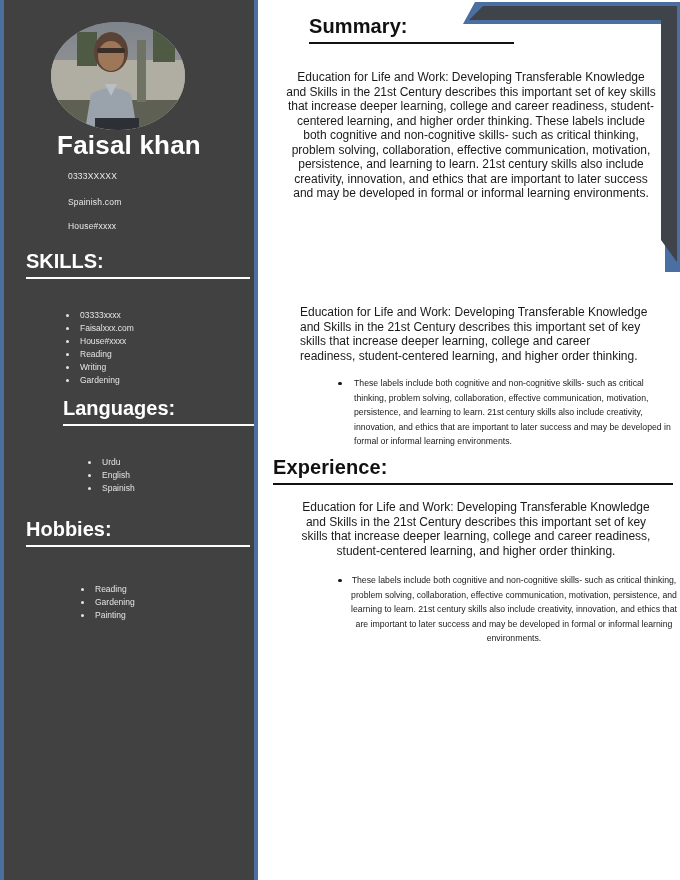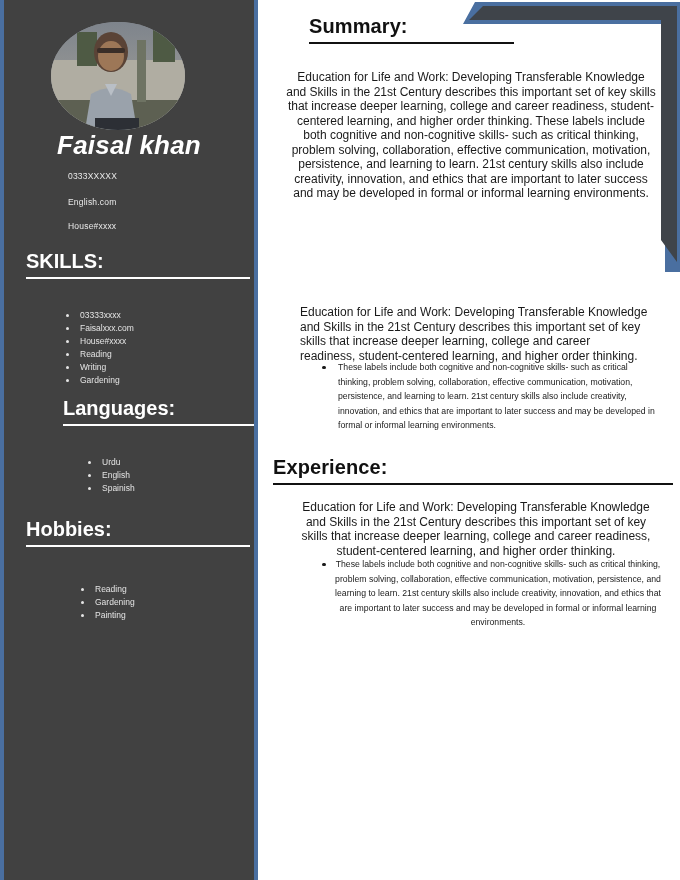--- a/index.html
+++ b/index.html
@@ -65,21 +65,20 @@
   .person-name {
     position: absolute;
     left: 0;
     top: 130px;
     width: 250px;
     text-align: center;
     color: #ffffff;
     font-size: 26px;
     font-weight: bold;
     letter-spacing: 0.2px;
-    font-style: italic;
   }
 
   .contact-line {
     position: absolute;
     left: 26px;
     color: #e9e9e9;
     font-size: 8.5px;
     letter-spacing: 0.2px;
     padding-left: 38px;
   }
@@ -198,21 +197,21 @@
   }
   .p-experience {
     left: 292px;
     top: 500px;
     width: 368px;
     text-align: center;
   }
 
   .body-bullets {
     position: absolute;
-    margin: 0;
+    margin: 16px;
     padding: 0;
     list-style: none;
     z-index: 5;
   }
   .body-bullets li {
     position: relative;
     color: #1a1a1a;
     font-size: 8.7px;
     line-height: 14.5px;
     padding-left: 26px;
@@ -259,21 +258,21 @@
         <rect x="46" y="26" width="28" height="5" rx="2" fill="#3a2e28"></rect>
         <path d="M34 108 L40 72 Q60 60 80 72 L86 108 Z" fill="#9aa2ab"></path>
         <path d="M54 62 L60 74 L66 62 Z" fill="#b9bfc6"></path>
         <rect x="44" y="96" width="44" height="12" fill="#2c2f35"></rect>
       </svg>
     </div>
 
     <div class="person-name">Faisal khan</div>
 
     <div class="contact-line contact-0">0333XXXXX</div>
-    <div class="contact-line contact-1">English.com</div>
+    <div class="contact-line contact-1">Spainish.com</div>
     <div class="contact-line contact-2">House#xxxx</div>
 
     <div class="side-heading sh-skills">
       <span>SKILLS:</span>
       <span class="rule"></span>
     </div>
     <ul class="side-list sl-skills">
       <li>03333xxxx</li>
       <li>Faisalxxx.com</li>
       <li>House#xxxx</li>

